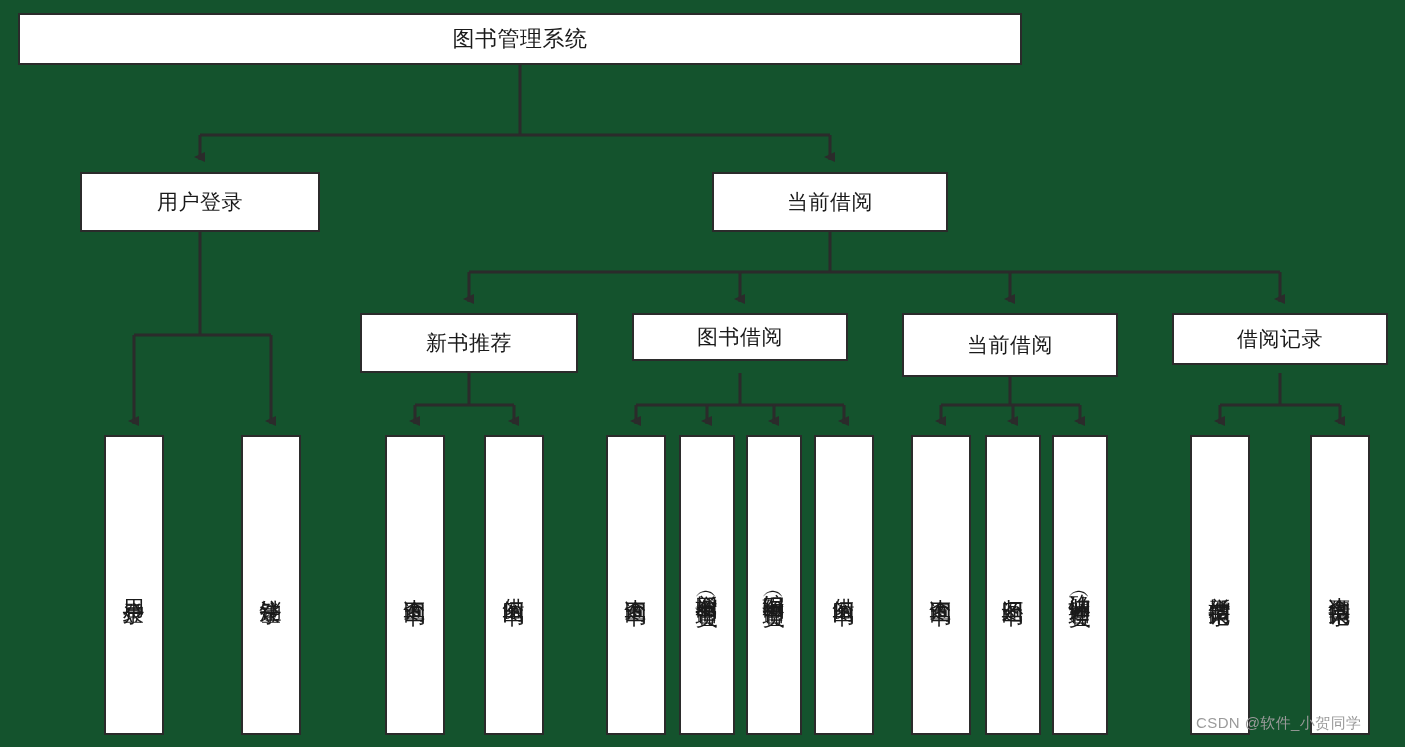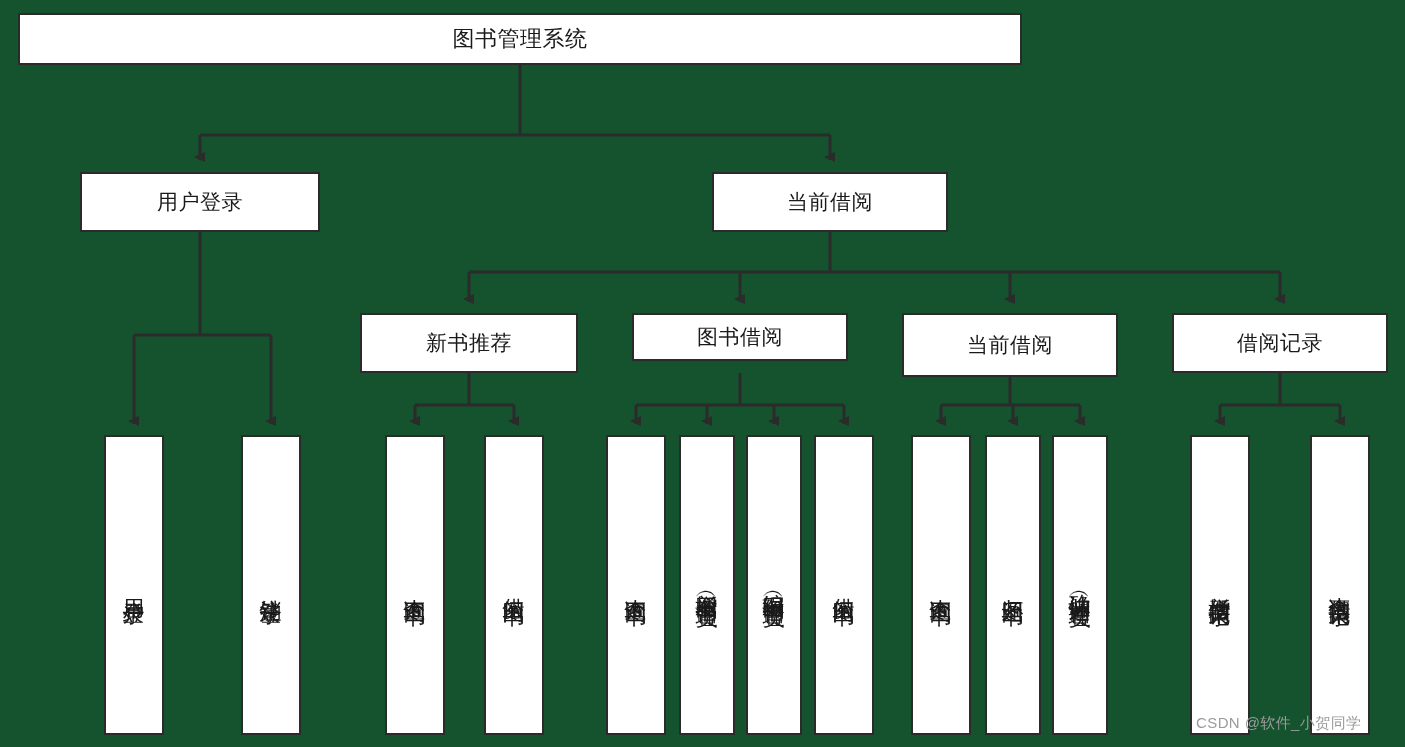--- a/index.html
+++ b/index.html
@@ -138,21 +138,21 @@
 
   <div class="node horiz" style="left:360px;top:313px;width:218px;height:60px;">
     <span class="node-label">新书推荐</span>
   </div>
   <div class="node horiz" style="left:632px;top:313px;width:216px;height:48px;">
     <span class="node-label">图书借阅</span>
   </div>
   <div class="node horiz" style="left:902px;top:313px;width:216px;height:64px;">
     <span class="node-label">当前借阅</span>
   </div>
-  <div class="node horiz" style="left:1172px;top:313px;width:216px;height:60px;">
+  <div class="node horiz" style="left:1172px;top:313px;width:216px;height:52px;">
     <span class="node-label">借阅记录</span>
   </div>
 
   <div class="node vert" style="left:104px;top:435px;width:60px;height:300px;">
     <span class="node-label">用户登录</span>
   </div>
   <div class="node vert" style="left:241px;top:435px;width:60px;height:300px;">
     <span class="node-label">注销登录</span>
   </div>
 

